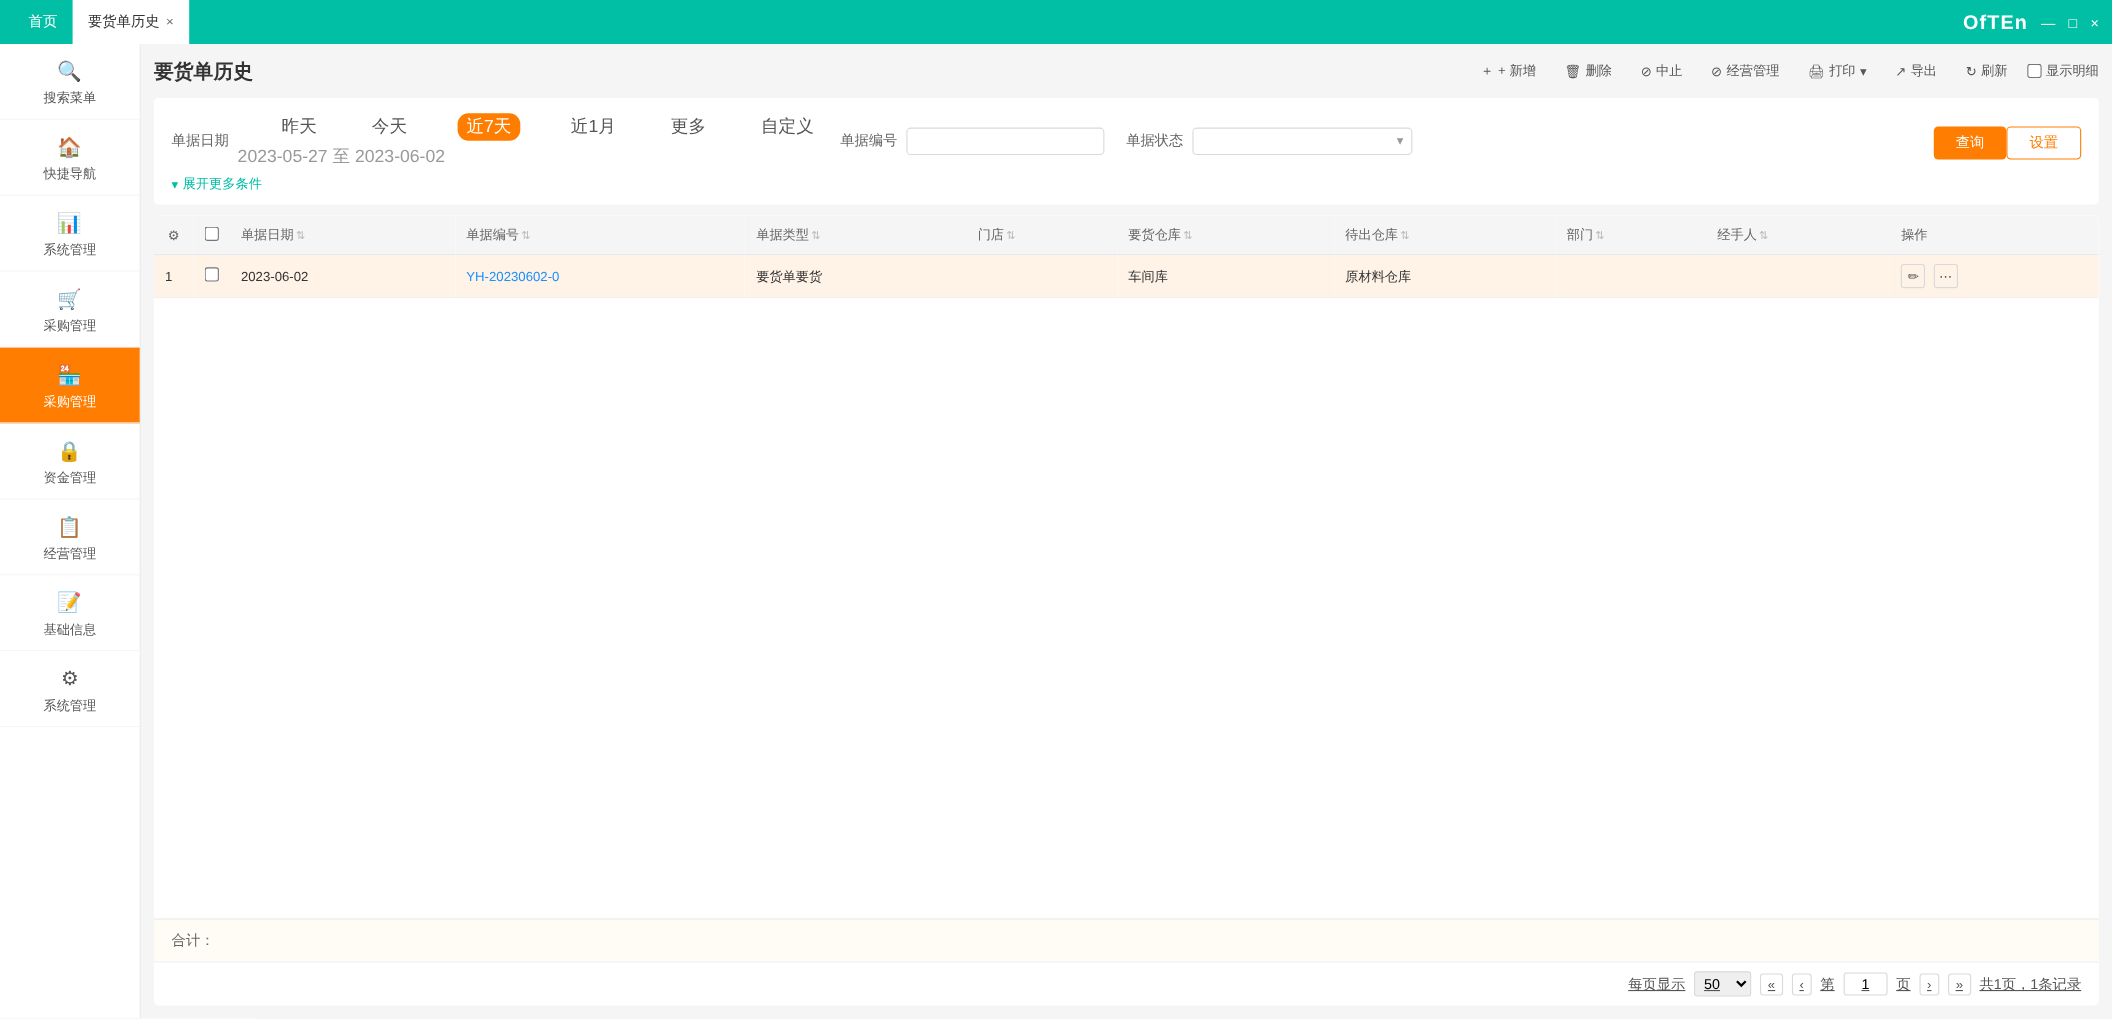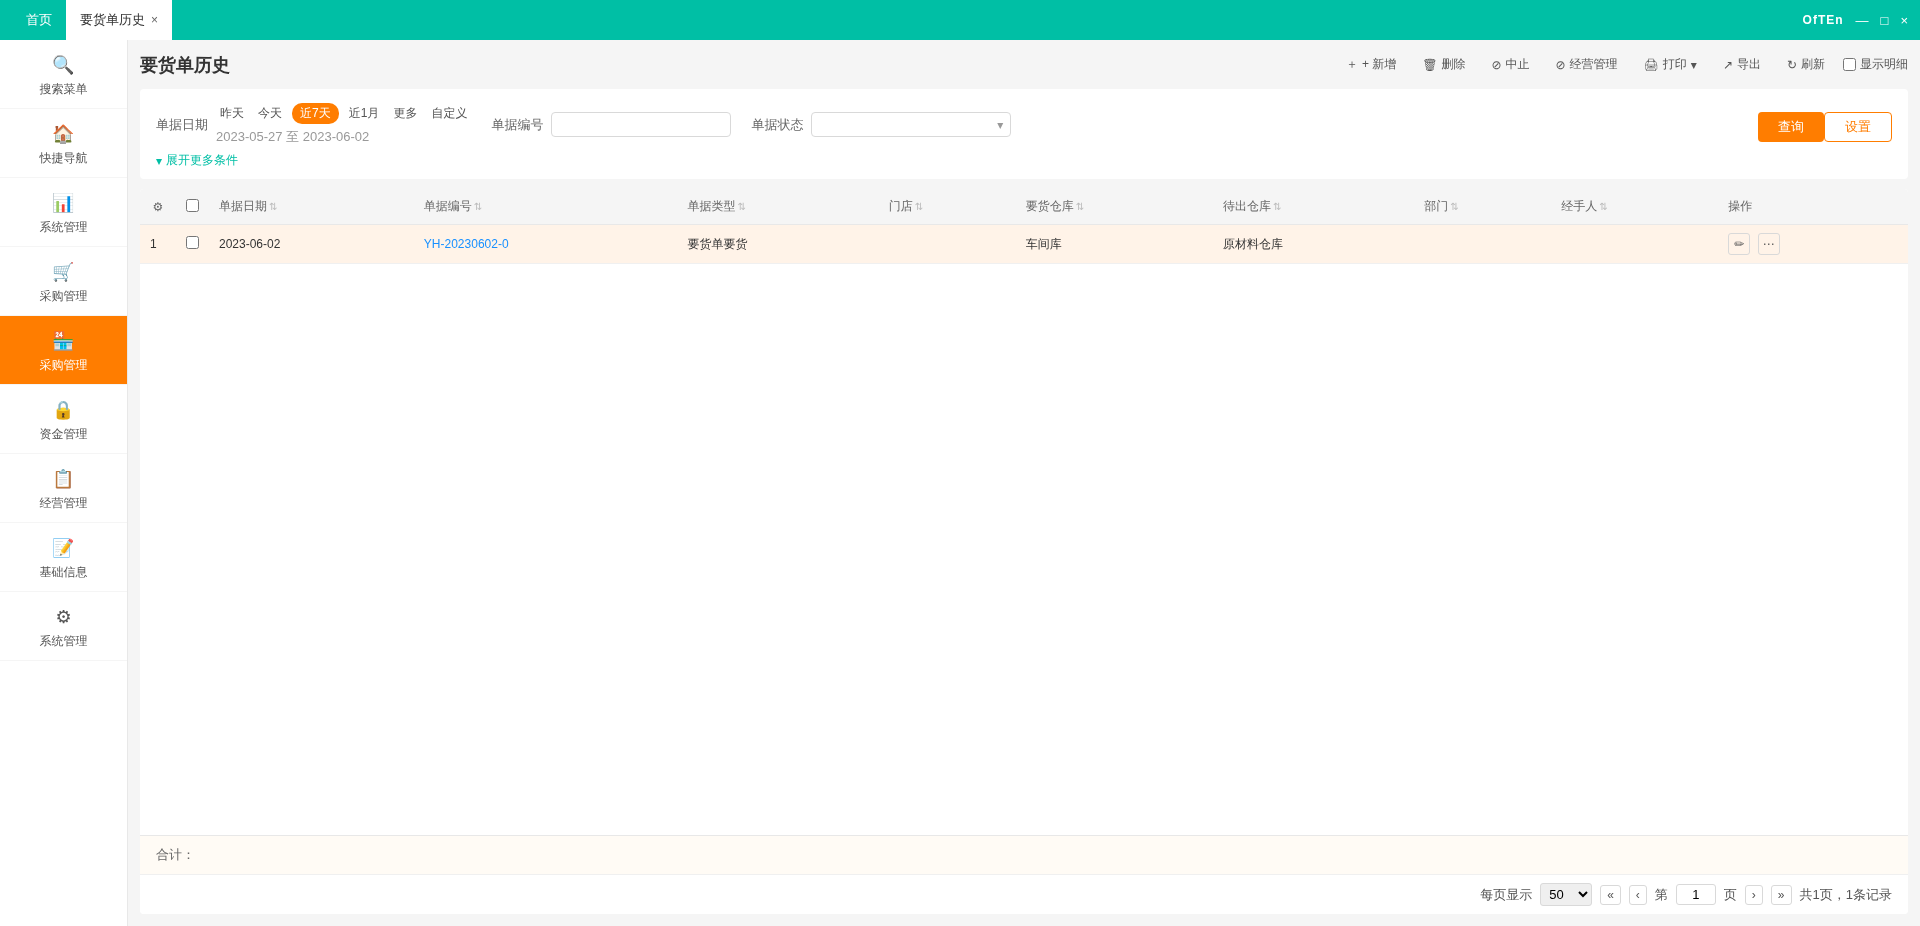--- a/index.html
+++ b/index.html
@@ -7,21 +7,21 @@
 
     
     .top-bar { background: #00bfa5; display: flex; align-items: center; height: 40px; padding: 0 12px; color: white; flex-shrink: 0; }
     .top-bar-tabs { display: flex; align-items: center; flex: 1; }
     .tab-item { padding: 16px 14px; height: 48px; line-height: 40px; cursor: pointer; font-size: 13px; color: white; display: flex; align-items: center; gap: 6px; }
     .tab-item.home { background: transparent; }
     .tab-item.active { background: white; color: #333; border-radius: 4px 4px 0 0; }
     .tab-close { font-size: 12px; color: #666; cursor: pointer; }
     .top-bar-right { display: flex; align-items: center; gap: 12px; color: white; font-size: 13px; }
     .top-bar-right span { cursor: pointer; }
-    .brand-text { font-size: 12px; font-weight: bold; letter-spacing: 1px; color: white; margin-left: 8px; }
+    .brand-text { font-size: 18px; font-weight: bold; letter-spacing: 1px; color: white; margin-left: 8px; }
 
     
     .main-layout { display: flex; flex: 1; overflow: hidden; }
 
     
     .sidebar { width: 128px; background: white; display: flex; flex-direction: column; border-right: 1px solid #e8e8e8; flex-shrink: 0; }
     .sidebar-item { display: flex; flex-direction: column; align-items: center; padding: 14px 0 10px; cursor: pointer; color: #555; font-size: 12px; gap: 5px; border-bottom: 1px solid #f5f5f5; }
     .sidebar-item.active { background: #ff7d00; color: white; }
     .sidebar-icon { font-size: 18px; }
 
@@ -35,23 +35,23 @@
     .toolbar-btn { display: flex; align-items: center; gap: 4px; font-size: 12px; color: #555; cursor: pointer; padding: 4px 8px; border: none; background: transparent; }
     .btn-query { background: #ff7d00; color: white; border: none; padding: 6px 20px; border-radius: 4px; cursor: pointer; font-size: 13px; }
     .btn-setting { background: white; color: #ff7d00; border: 1px solid #ff7d00; padding: 5px 20px; border-radius: 4px; cursor: pointer; font-size: 13px; margin-top: 4px; }
 
     
     .filter-panel { background: white; padding: 14px 16px 10px; border-radius: 4px; margin-bottom: 10px; }
     .filter-row { display: flex; align-items: center; gap: 20px; flex-wrap: wrap; }
     .filter-item { display: flex; align-items: center; gap: 8px; }
     .filter-label { color: #666; font-size: 13px; white-space: nowrap; }
     .date-filters { display: flex; align-items: center; gap: 6px; }
-    .date-btn { font-size: 12px; color: #555; cursor: pointer; padding: 2px 4px; }
+    .date-btn { font-size: 16px; color: #555; cursor: pointer; padding: 2px 4px; margin-left: 36px; }
     .date-btn.active { background: #ff7d00; color: white; border-radius: 10px; padding: 2px 8px; }
-    .date-range { font-size: 13px; color: #999; margin-top: 2px; }
+    .date-range { font-size: 16px; color: #999; margin-top: 2px; }
     .filter-input { border: 1px solid #d9d9d9; border-radius: 4px; padding: 4px 8px; font-size: 13px; color: #333; width: 180px; outline: none; }
     .filter-select { border: 1px solid #d9d9d9; border-radius: 4px; padding: 4px 8px; font-size: 13px; color: #333; width: 200px; outline: none; appearance: none; background: white; }
     .select-wrapper { position: relative; display: inline-block; }
     .select-wrapper::after { content: '▾'; position: absolute; right: 8px; top: 50%; transform: translateY(-50%); color: #999; pointer-events: none; font-size: 12px; }
     .expand-more { display: flex; align-items: center; gap: 4px; color: #00bfa5; cursor: pointer; font-size: 12px; margin-top: 6px; }
 
     
     .table-wrapper { background: white; border-radius: 4px; flex: 1; display: flex; flex-direction: column; overflow: hidden; }
     .table-scroll { flex: 1; overflow-y: auto; }
     table { width: 100%; border-collapse: collapse; }
@@ -64,21 +64,21 @@
     .link-text { color: #1890ff; cursor: pointer; text-decoration: none; }
     .op-btn { display: inline-flex; align-items: center; justify-content: center; width: 22px; height: 22px; border: 1px solid #d9d9d9; border-radius: 3px; cursor: pointer; color: #555; font-size: 12px; margin-right: 4px; }
     .checkbox-cell { width: 30px; }
     input[type="checkbox"] { cursor: pointer; }
     .settings-icon-col { width: 36px; text-align: center; }
 
     
     .summary-row { background: #fffbf5; padding: 10px 16px; font-size: 13px; color: #666; border-top: 1px solid #e8e8e8; display: flex; align-items: center; }
 
     
-    .pagination { display: flex; align-items: center; justify-content: flex-end; padding: 8px 16px; background: white; border-top: 1px solid #f0f0f0; gap: 8px; font-size: 13px; color: #555; }
+    .pagination { display: flex; align-items: center; justify-content: flex-end; padding: 8px 16px; background: white; border-top: 1px solid #f0f0f0; gap: 8px; font-size: 13px; color: #555; text-decoration: underline; }
     .pag-btn { cursor: pointer; padding: 2px 6px; border: 1px solid #d9d9d9; border-radius: 3px; font-size: 12px; color: #555; background: white; }
     .pag-input { width: 40px; text-align: center; border: 1px solid #d9d9d9; border-radius: 3px; padding: 2px 4px; font-size: 13px; }
     .page-size-select { border: 1px solid #d9d9d9; border-radius: 3px; padding: 2px 4px; font-size: 13px; }
   </style>
 </head>
 <body>
 
 <div class="top-bar">
   <div class="top-bar-tabs">
     <div class="tab-item home">

